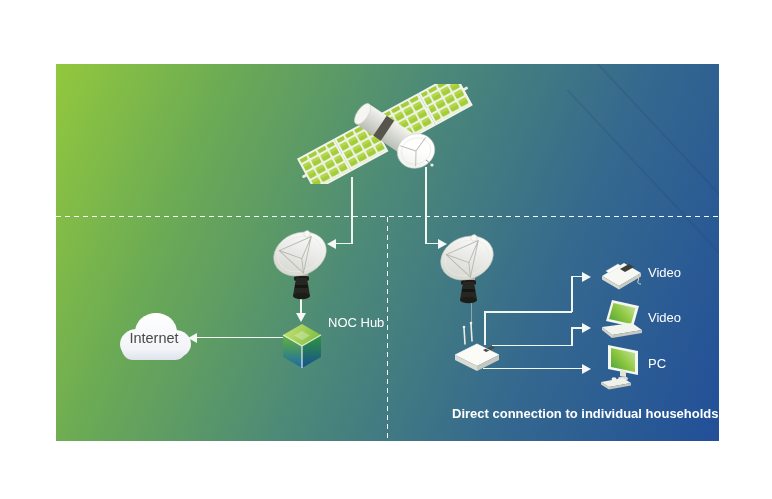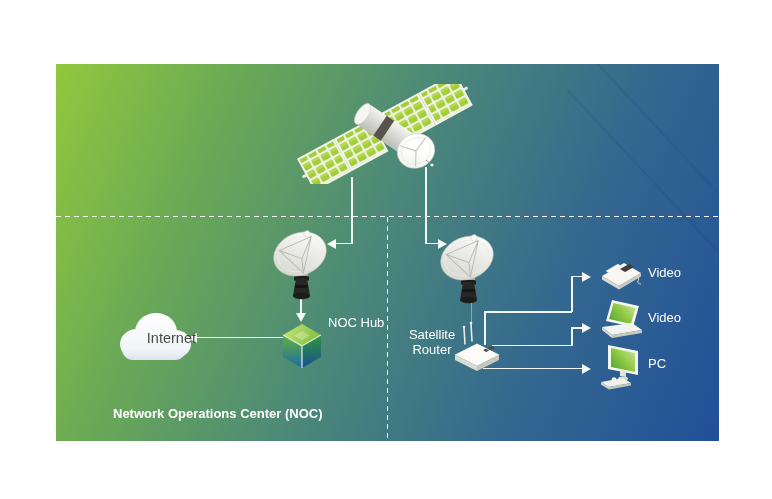--- a/index.html
+++ b/index.html
@@ -158,45 +158,41 @@
         <circle cx="44" cy="12" r="3.2" fill="#F8F8F4" stroke="#D2D4CC" stroke-width="0.5"></circle>
       </g>
     </svg>
 
     <svg class="icon" style="left:56px;top:244px;" width="84" height="58" viewBox="0 0 84 58">
       <ellipse cx="25" cy="36" rx="17" ry="15" fill="url(#g-cloud)"></ellipse>
       <ellipse cx="44" cy="24" rx="21" ry="19" fill="url(#g-cloud)"></ellipse>
       <ellipse cx="63" cy="36" rx="16" ry="14" fill="url(#g-cloud)"></ellipse>
       <rect x="10" y="30" width="64" height="22" rx="11" fill="url(#g-cloud)"></rect>
     </svg>
-    <div class="internet-lbl" style="left:56px;top:266px;width:84px;text-align:right;">Internet</div>
+    <div class="internet-lbl" style="left:56px;top:266px;width:84px;">Internet</div>
 
     <svg class="icon" style="left:226px;top:259px;" width="40" height="46" viewBox="0 0 40 46">
       <polygon points="20,1 39,12 20,23 1,12" fill="url(#g-cube-top)"></polygon>
       <polygon points="1,12 20,23 20,45 1,34" fill="url(#g-cube-l)"></polygon>
       <polygon points="39,12 20,23 20,45 39,34" fill="url(#g-cube-r)"></polygon>
       <path d="M1,12 L20,23 L39,12 M20,23 L20,45" fill="none" stroke="rgba(255,255,255,0.75)" stroke-width="1.4"></path>
       <polygon points="20,8 28,12.6 20,17.2 12,12.6" fill="rgba(255,255,255,0.28)"></polygon>
     </svg>
     <div class="lbl" style="left:272px;top:252px;width:70px;">NOC Hub</div>
 
     <svg class="icon" style="left:396px;top:256px;" width="50" height="54" viewBox="0 0 50 54">
       <path d="M13,24 L12,8 M20,21 L19,4" stroke="#E8EBE3" stroke-width="1.6" stroke-linecap="round"></path>
       <circle cx="12" cy="7" r="1.3" fill="#EFF1E9"></circle>
         <circle cx="19" cy="3" r="1.3" fill="#EFF1E9"></circle>
       <polygon points="3,35 25,24 47,35 25,46" fill="#FBFBF7"></polygon>
       <polygon points="3,35 25,46 25,51 3,40" fill="#DADCD4"></polygon>
       <polygon points="25,46 47,35 47,40 25,51" fill="#C6C8C0"></polygon>
       <polygon points="31,30 40,26 43,28 34,32" fill="#4B4B43"></polygon>
       <polyline points="3,35 25,24 47,35" fill="none" stroke="#FFFFFF" stroke-width="0.8"></polyline>
     </svg>
-    <div class="lbl" style="left:348px;top:264px;width:56px;text-align:center;">
-      <div>Satellite</div>
-      <div>Router</div>
-    </div>
 
     <svg class="icon" style="left:542px;top:190px;" width="46" height="38" viewBox="0 0 46 38">
       <polygon points="4,22 26,9 43,19 21,32" fill="#F7F8F3"></polygon>
       <polygon points="4,22 21,32 21,35.5 4,25.5" fill="#D8DAD2"></polygon>
       <polygon points="21,32 43,19 43,22.5 21,35.5" fill="#C9CBC3"></polygon>
       <polygon points="22,15 31,10 36,13 27,18" fill="#3F3F37"></polygon>
       <polygon points="8,17 20,10 23,12 11,19" fill="#FFFFFF" stroke="#D8DAD2" stroke-width="0.5"></polygon>
       <path d="M38,22 q4,1 2,5 q-1,3 3,3" stroke="#D8DAD2" stroke-width="1" fill="none"></path>
     </svg>
     <div class="lbl" style="left:592px;top:202px;">Video</div>
@@ -215,16 +211,16 @@
       <polygon points="16,4 40,9 40,28 16,23" fill="url(#g-screen)"></polygon>
       <polygon points="25,26 31,27 31,33 25,32" fill="#E2E4DC"></polygon>
       <ellipse cx="28" cy="34.5" rx="5" ry="2" fill="#D8DAD2"></ellipse>
       <ellipse cx="19" cy="35" rx="2.5" ry="1.8" fill="#EFF1E9"></ellipse>
       <polygon points="6,38 28,34 36,39 14,43" fill="#F0F2EA"></polygon>
       <polygon points="6,38 14,43 14,45.5 6,40.5" fill="#D2D4CC"></polygon>
       <polygon points="14,43 36,39 36,41.5 14,45.5" fill="#C4C6BE"></polygon>
     </svg>
     <div class="lbl" style="left:592px;top:293px;">PC</div>
 
-    <div class="sect" style="left:57px;top:342px;">Network Operations Center (NOC)</div>
+    <div class="sect" style="left:396px;top:342px;">Direct connection to individual households</div>
 
   </div>
 </div>
 
 </body></html>

